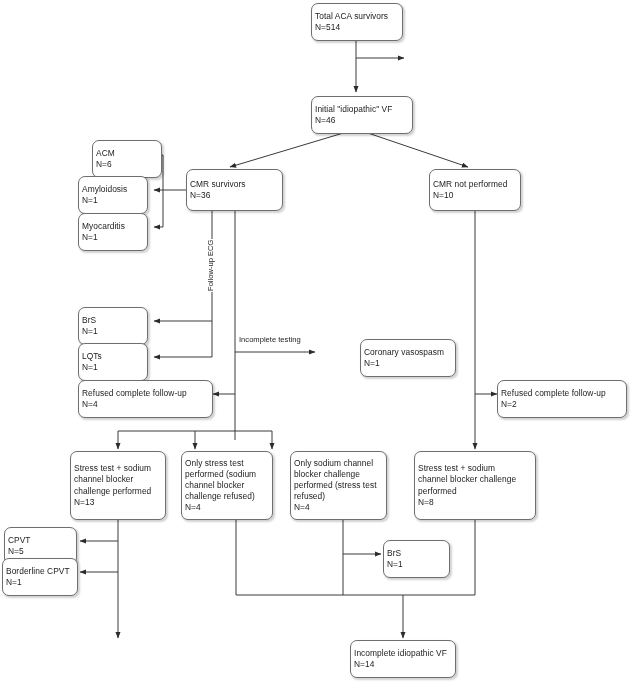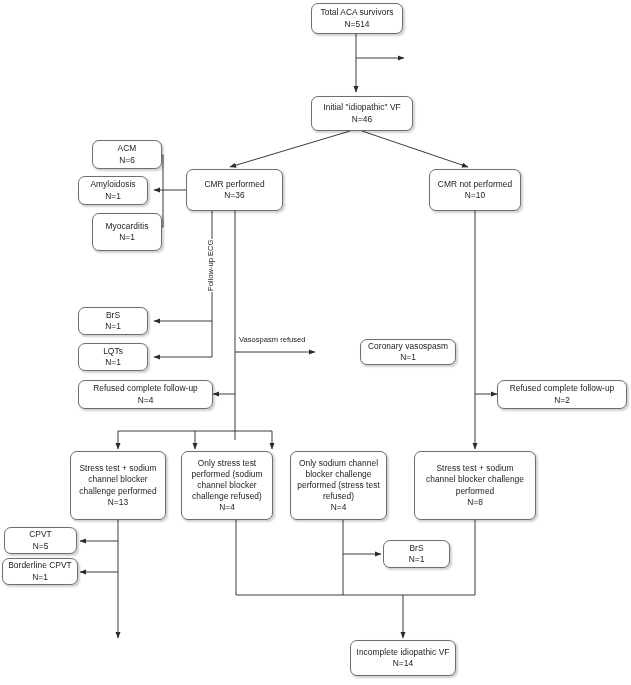--- a/index.html
+++ b/index.html
@@ -8,27 +8,26 @@
   svg.edges{position:absolute;left:0;top:0;width:631px;height:685px;pointer-events:none;}
   .node{
     position:absolute;
     box-sizing:border-box;
     background:#ffffff;
     border:1px solid #6e6e6e;
     border-radius:7px;
     display:flex;
     align-items:center;
     justify-content:center;
-    text-align:center;
     color:#222222;
     font-size:8.4px;
     line-height:11.2px;
     letter-spacing:0.05px;
     box-shadow:1.5px 1.5px 2px rgba(0,0,0,0.18);
-    padding:11px 3px;
+    padding:18px 3px;
   }
   .node span{display:block;width:100%;}
   .edge-label{
     position:absolute;
     background:#ffffff;
     color:#222222;
     font-size:7.6px;
     line-height:9px;
     white-space:nowrap;
     padding:0 1px;
@@ -110,21 +109,21 @@
 
   <div class="node" style="left:311px;top:96px;width:102px;height:35px;">
     <span>
       <span>Initial "idiopathic" VF</span>
       <span>N=46</span>
     </span>
   </div>
 
   <div class="node" style="left:186px;top:169px;width:97px;height:42px;">
     <span>
-      <span>CMR performed</span>
+      <span>CMR survivors</span>
       <span>N=36</span>
     </span>
   </div>
 
   <div class="node" style="left:429px;top:169px;width:92px;height:42px;">
     <span>
       <span>CMR not performed</span>
       <span>N=10</span>
     </span>
   </div>
@@ -136,21 +135,21 @@
     </span>
   </div>
 
   <div class="node" style="left:78px;top:176px;width:70px;height:29px;">
     <span>
       <span>Amyloidosis</span>
       <span>N=1</span>
     </span>
   </div>
 
-  <div class="node" style="left:92px;top:213px;width:70px;height:38px;">
+  <div class="node" style="left:78px;top:213px;width:70px;height:38px;">
     <span>
       <span>Myocarditis</span>
       <span>N=1</span>
     </span>
   </div>
 
   <div class="node" style="left:78px;top:307px;width:70px;height:28px;">
     <span>
       <span>BrS</span>
       <span>N=1</span>
@@ -246,15 +245,15 @@
 
 
   <div class="node" style="left:350px;top:640px;width:106px;height:36px;">
     <span>
       <span>Incomplete idiopathic VF</span>
       <span>N=14</span>
     </span>
   </div>
 
   <div class="edge-label vert" style="left:206px;top:292px;">Follow-up ECG</div>
-  <div class="edge-label" style="left:238px;top:335px;">Vasospasm refused</div>
+  <div class="edge-label" style="left:238px;top:335px;">Incomplete testing</div>
 
 </div>
 
 </body></html>

